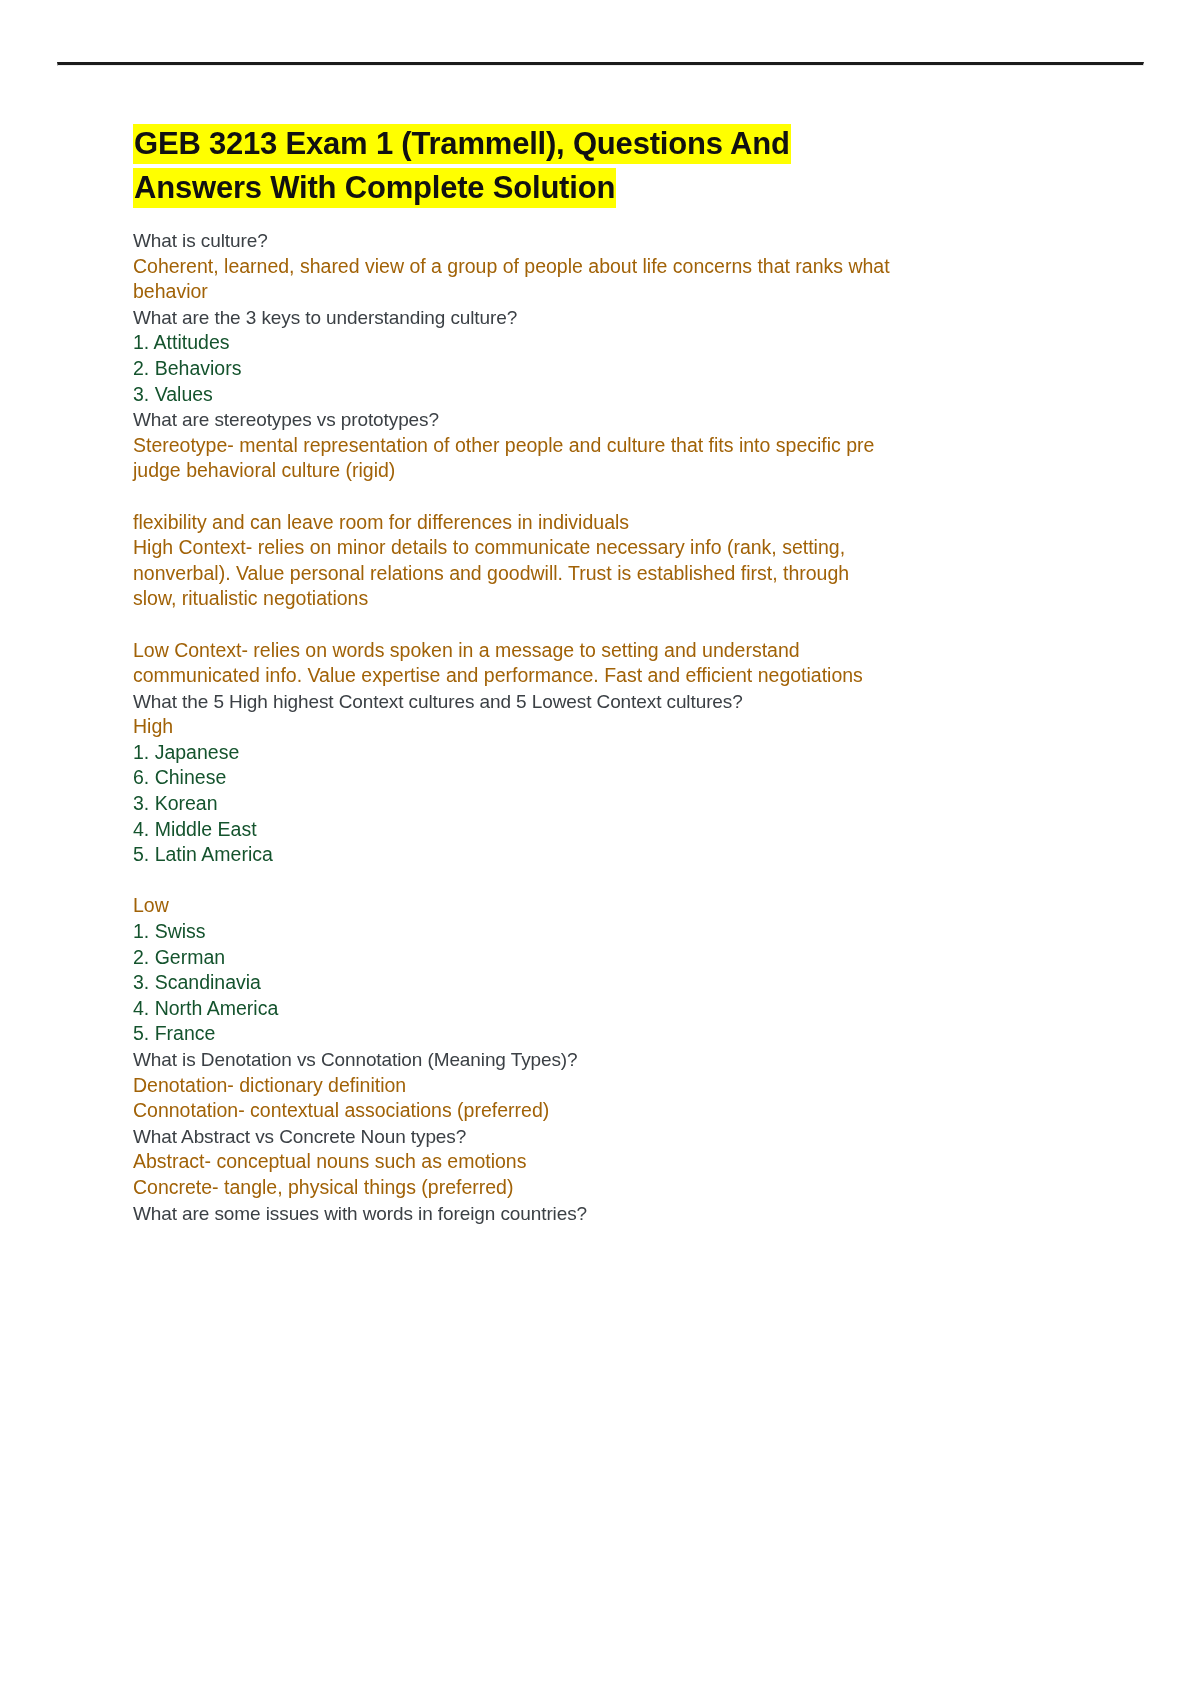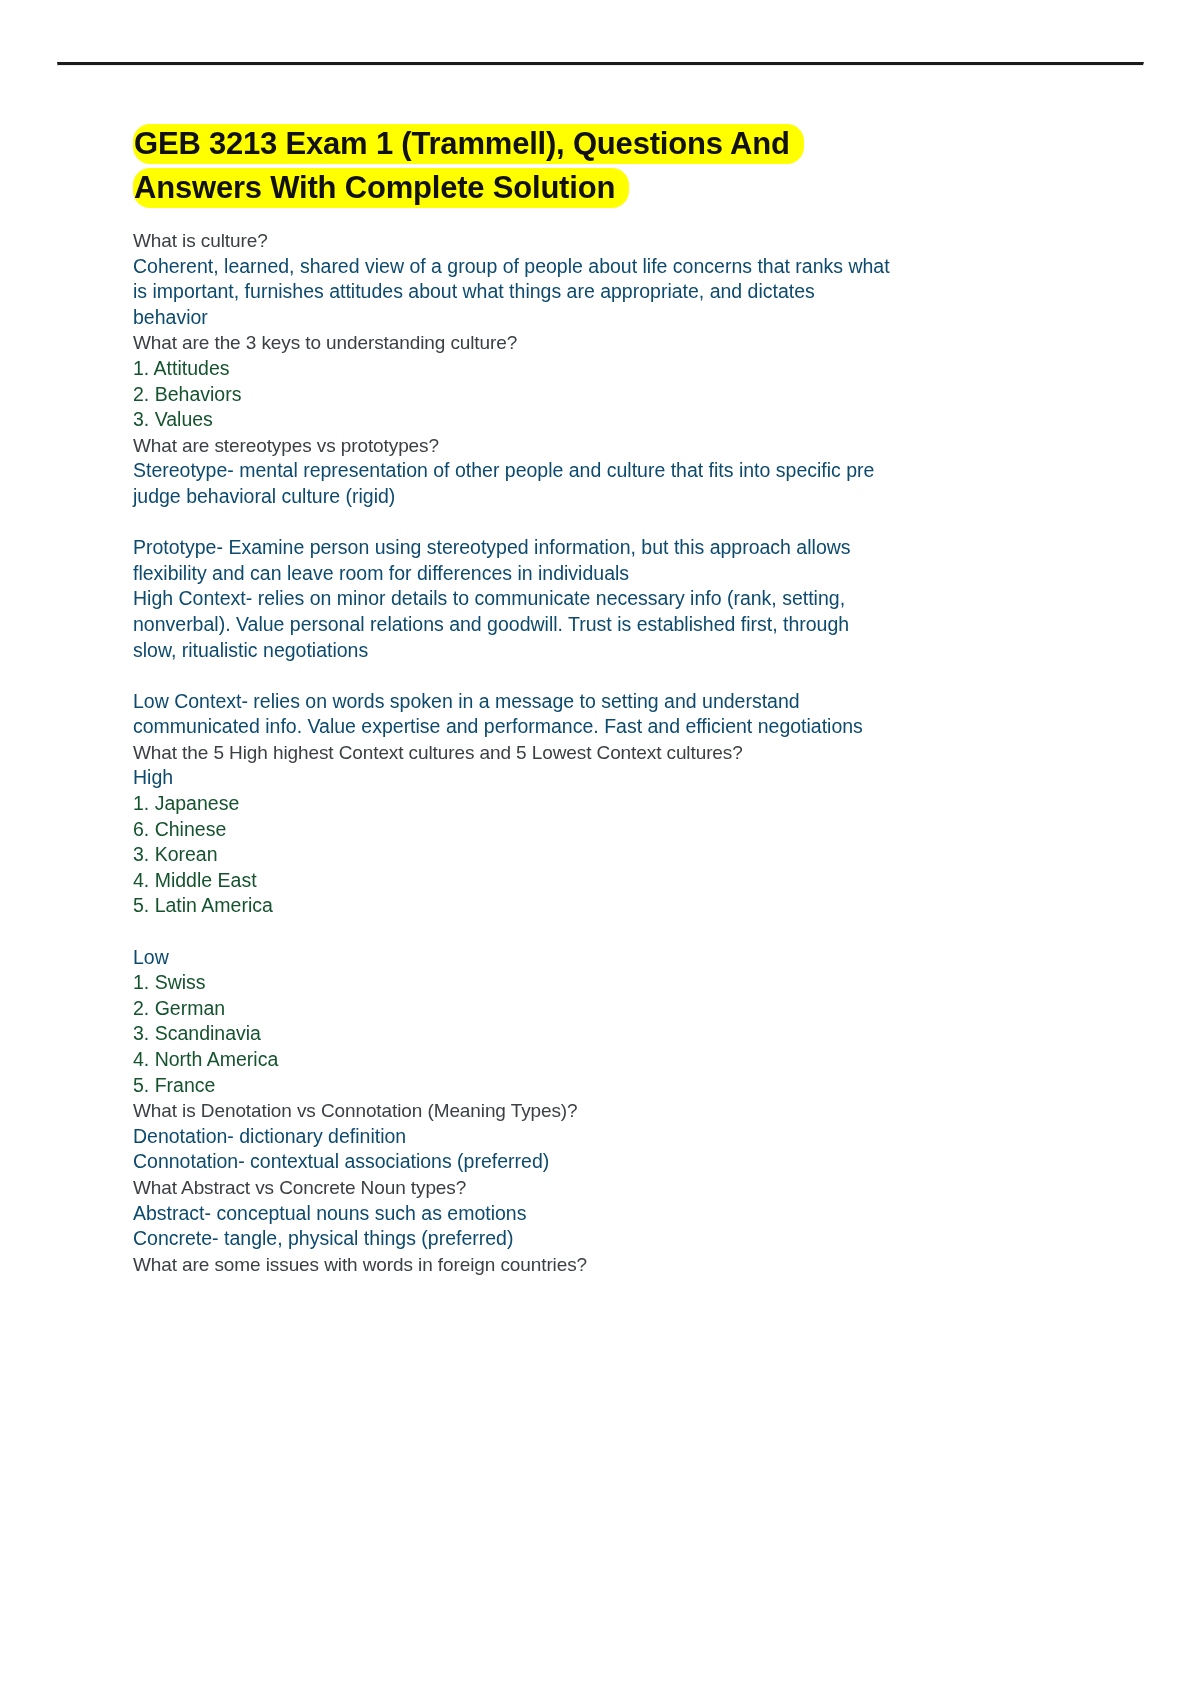--- a/index.html
+++ b/index.html
@@ -45,41 +45,40 @@
     line-height: 44px;
     font-weight: bold;
     color: #111111;
     letter-spacing: -0.2px;
     max-width: 790px;
   }
   .doc-title .hl {
     background: #ffff00;
     box-decoration-break: clone;
     -webkit-box-decoration-break: clone;
-    padding: 2px 14px 3px 1px;
-    border-radius: 17px;
+    padding: 2px 1px 3px 1px;
   }
 
   .body-block {
     margin-top: 18px;
     font-size: 19.5px;
     line-height: 25.6px;
     color: #5d6166;
   }
 
   .q {
     font-weight: normal;
     color: #3b4045;
     font-size: 19px;
     line-height: 25.6px;
     letter-spacing: -0.1px;
   }
 
   .a {
-    color: #0c4a6e;
+    color: #a16207;
     font-size: 19.5px;
     line-height: 25.6px;
   }
 
   .a.wide { max-width: 868px; }
 
   .spacer { height: 25.6px; }
 
   .li {
     color: #14532d;
@@ -95,33 +94,31 @@
   <hr class="rule rule-top">
 
   <div class="content">
 
     <h1 class="doc-title"><span class="hl">GEB 3213 Exam 1 (Trammell), Questions And</span><br><span class="hl">Answers With Complete Solution</span></h1>
 
     <div class="body-block">
 
       <div class="q">What is culture?</div>
       <div class="a wide">Coherent, learned, shared view of a group of people about life concerns that ranks what</div>
-      <div class="a wide">is important, furnishes attitudes about what things are appropriate, and dictates</div>
       <div class="a">behavior</div>
 
       <div class="q">What are the 3 keys to understanding culture?</div>
       <div class="li">1. Attitudes</div>
       <div class="li">2. Behaviors</div>
       <div class="li">3. Values</div>
 
       <div class="q">What are stereotypes vs prototypes?</div>
       <div class="a wide">Stereotype- mental representation of other people and culture that fits into specific pre</div>
       <div class="a">judge behavioral culture (rigid)</div>
       <div class="spacer"></div>
-      <div class="a wide">Prototype- Examine person using stereotyped information, but this approach allows</div>
       <div class="a wide">flexibility and can leave room for differences in individuals</div>
 
       <div class="a wide">High Context- relies on minor details to communicate necessary info (rank, setting,</div>
       <div class="a wide">nonverbal). Value personal relations and goodwill. Trust is established first, through</div>
       <div class="a">slow, ritualistic negotiations</div>
       <div class="spacer"></div>
       <div class="a wide">Low Context- relies on words spoken in a message to setting and understand</div>
       <div class="a wide">communicated info. Value expertise and performance. Fast and efficient negotiations</div>
 
       <div class="q">What the 5 High highest Context cultures and 5 Lowest Context cultures?</div>

